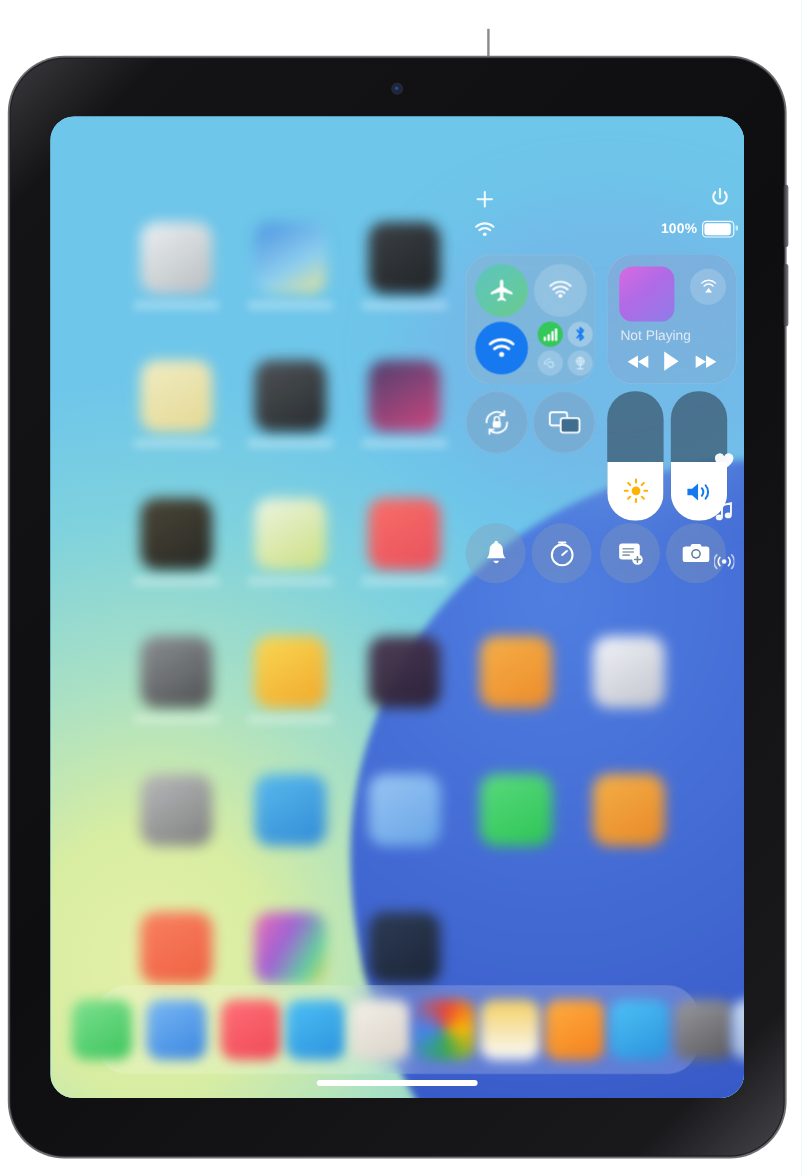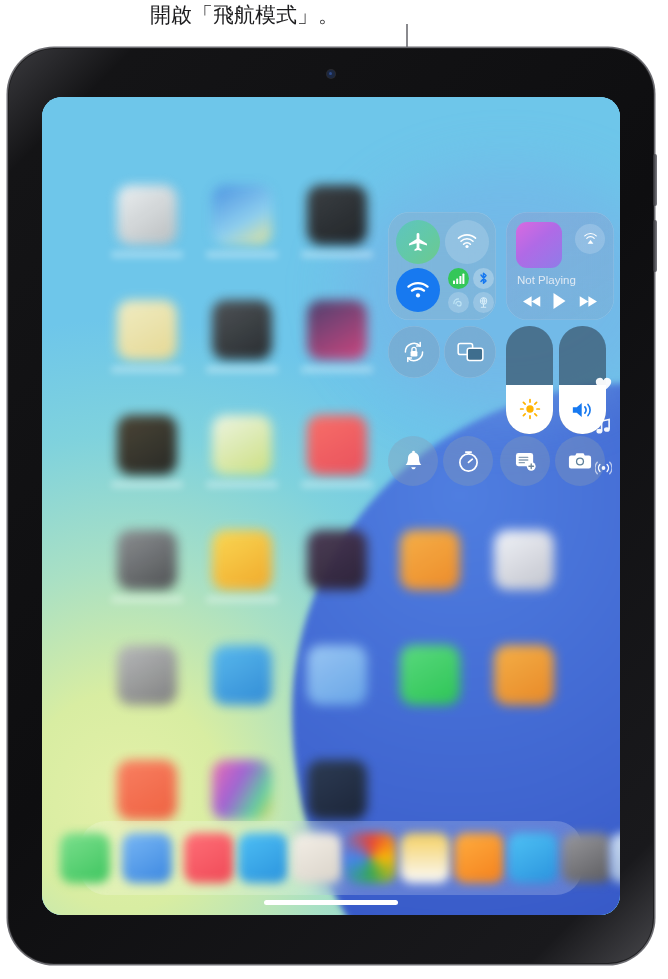--- a/index.html
+++ b/index.html
@@ -131,21 +131,20 @@
   .side{position:absolute;left:548px;top:280px;width:26px;color:#fff;}
   .side .si{margin-bottom:26px;display:flex;justify-content:center;opacity:.95;}
 
   svg{display:block;}
 </style>
 </head>
 <body>
 
 <div class="page">
 
-  <div class="caption">開啟「飛航模式」。</div>
   <div class="callout-line"></div>
 
   <div class="device">
     <div class="btn-vol"></div>
     <div class="btn-vol2"></div>
     <div class="camera"></div>
 
     <div class="screen">
       <div class="wall"></div>
       <div class="blob"></div>
@@ -202,20 +201,40 @@
         <div class="dockicon" style="left:320px;top:12px;background:linear-gradient(180deg,#f5d060,#fafafa);"></div>
         <div class="dockicon" style="left:374px;top:12px;background:linear-gradient(150deg,#ffae40,#f4801c);"></div>
         <div class="dockicon" style="left:428px;top:12px;background:linear-gradient(150deg,#4fc3f5,#2a92dd);"></div>
         <div class="dockicon" style="left:482px;top:12px;background:linear-gradient(150deg,#9a9a9e,#5a5a5e);"></div>
         <div class="dockicon" style="left:530px;top:12px;background:linear-gradient(150deg,#cfe0f5,#8fa8d0);"></div>
       </div>
       <div class="home-ind"></div>
 
       <div class="cc">
 
+        <div class="cc-status">
+          <svg class="st-plus" viewBox="0 0 16 16">
+              <path d="M8 2v12M2 8h12" stroke="#fff" stroke-width="1.7" stroke-linecap="round"></path>
+            </svg>
+          <svg class="st-wifi" viewBox="0 0 20 15">
+            <path d="M2 5.2A12 12 0 0 1 18 5.2" stroke="#fff" stroke-width="2" fill="none" stroke-linecap="round"></path>
+            <path d="M5 8.4A7.6 7.6 0 0 1 15 8.4" stroke="#fff" stroke-width="2" fill="none" stroke-linecap="round"></path>
+            <circle cx="10" cy="12.2" r="1.7" fill="#fff"></circle>
+          </svg>
+          <svg class="st-power" viewBox="0 0 16 18">
+            <path d="M8 1.5v7" stroke="#fff" stroke-width="1.8" stroke-linecap="round"></path>
+            <path d="M4 4.2a5.6 5.6 0 1 0 8 0" stroke="#fff" stroke-width="1.8" fill="none" stroke-linecap="round"></path>
+          </svg>
+          <div class="st-batt">
+            <span class="pct">100%</span>
+            <span class="battshell">
+                <span class="battfill" style="width: 22px;"></span>
+              </span>
+          </div>
+        </div>
 
         <div class="mod m-conn">
           <div class="cbtn c-air">
             <svg width="24" height="24" viewBox="0 0 24 24">
                 <path d="M21 15.5v-1.8l-7.6-4.6V4.4a1.4 1.4 0 0 0-2.8 0v4.7L3 13.7v1.8l7.6-2.3v4.9l-2.1 1.5v1.3l3.5-1 3.5 1v-1.3l-2.1-1.5v-4.9z" fill="#fff"></path>
               </svg>
           </div>
           <div class="cbtn c-drop">
             <svg width="24" height="24" viewBox="0 0 24 24" fill="none" stroke="#fff" stroke-width="1.6" stroke-linecap="round">
               <circle cx="12" cy="16.5" r="1.6" fill="#fff" stroke="none"></circle>

